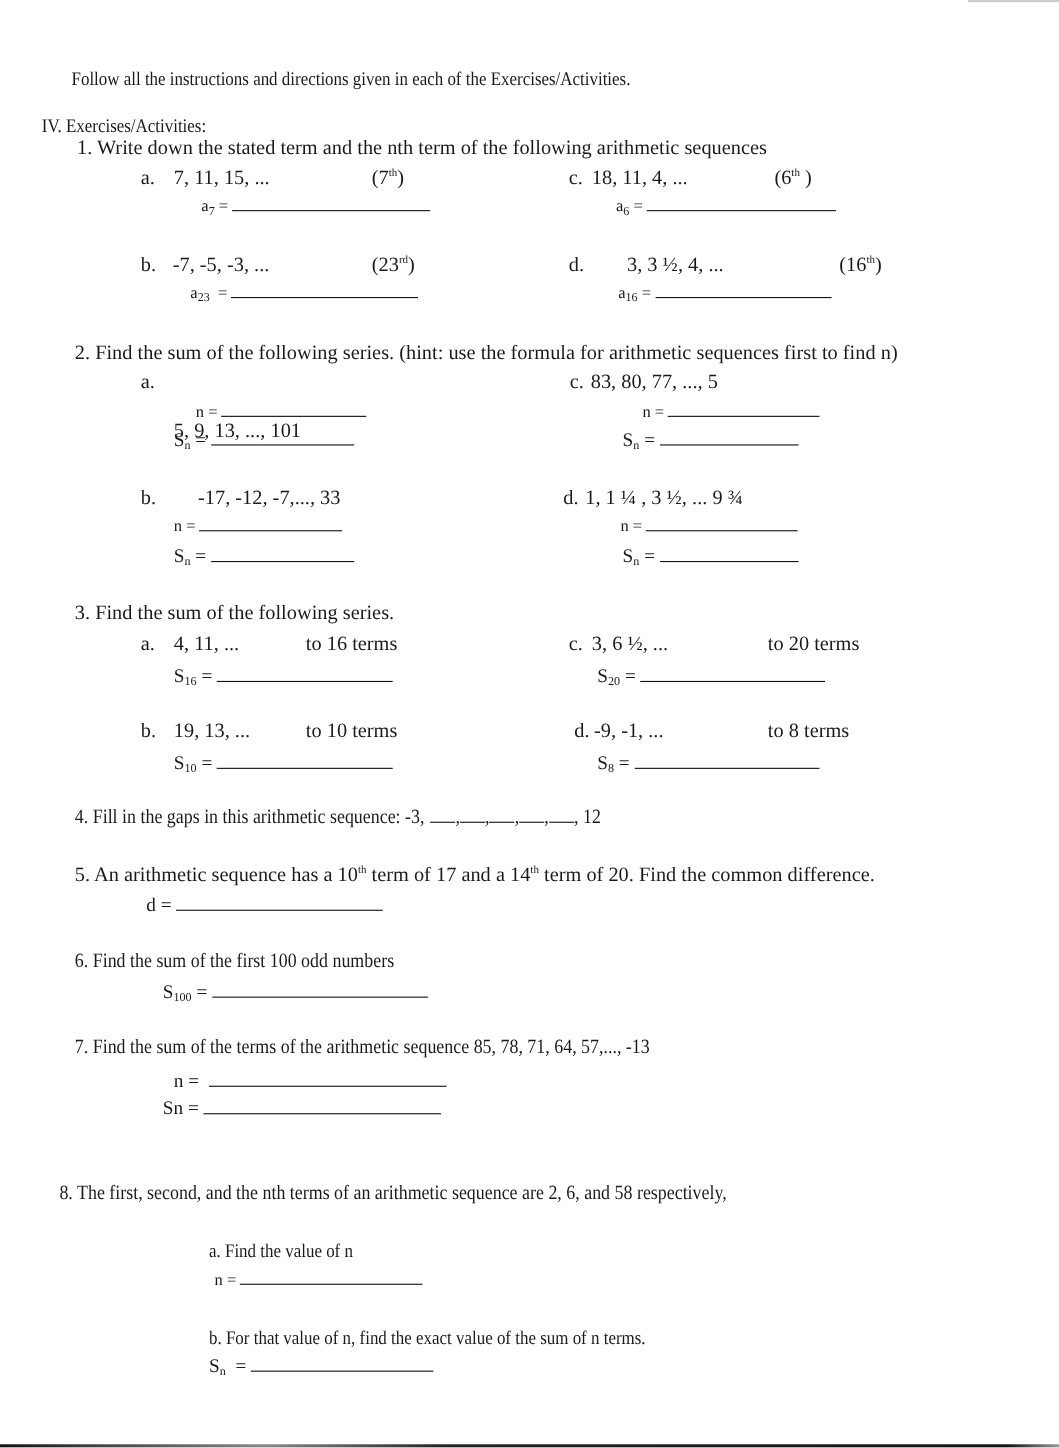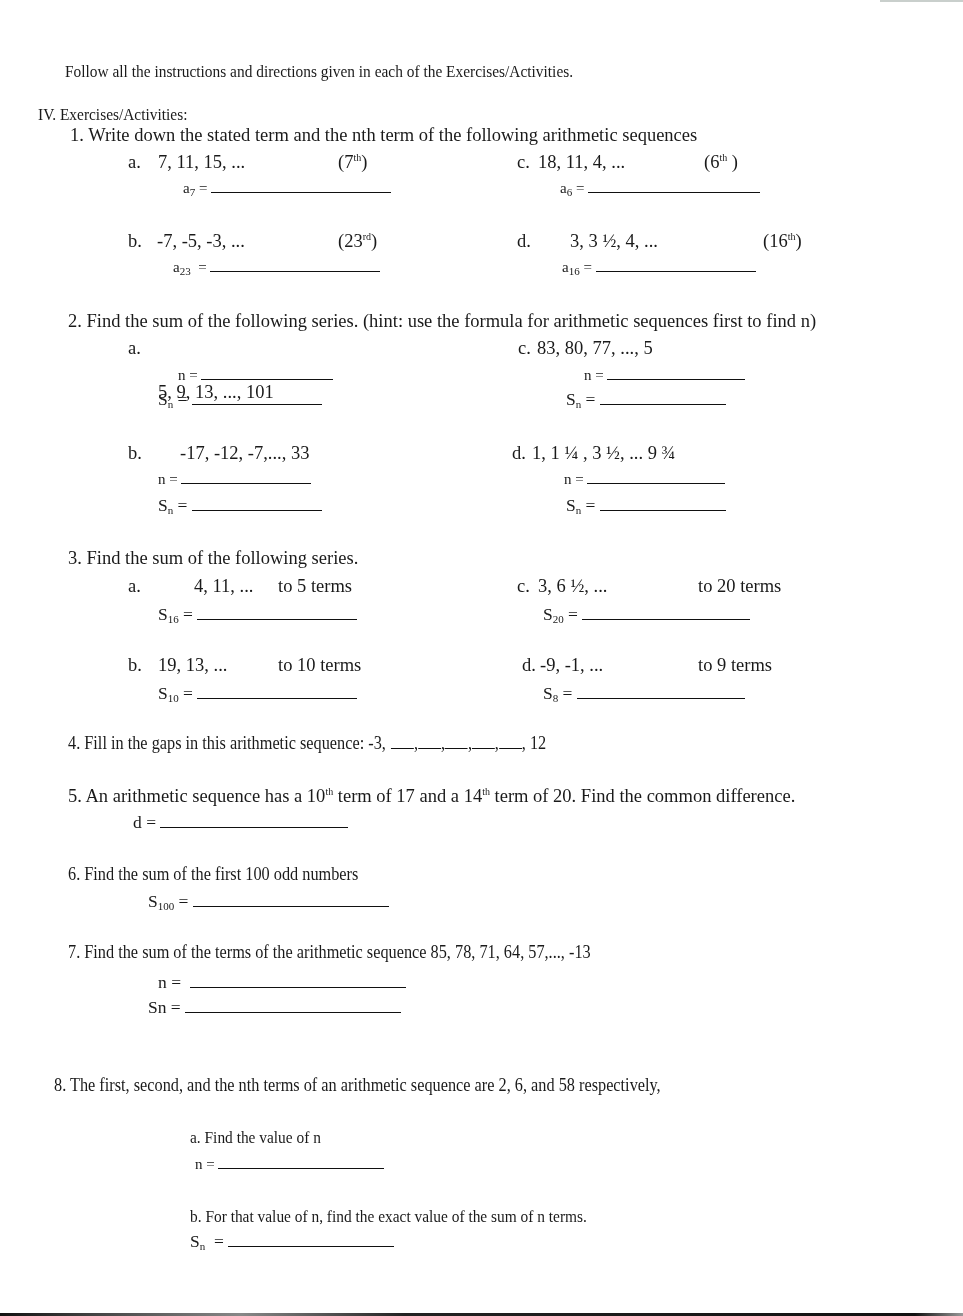--- a/index.html
+++ b/index.html
@@ -73,37 +73,37 @@
 <div class="abs t17" style="left:566px; top:389px;"><span>S</span><sub>n</sub> <span>=</span> <span class="blank" style="width:126px;"></span></div>
 
 <div class="abs t18" style="left:512px; top:443px;">d.</div>
 <div class="abs t18" style="left:532px; top:443px;">1, 1 ¼ , 3 ½, ... 9 ¾</div>
 <div class="abs eq" style="left:564px; top:471px;"><span>n =</span> <span class="blank" style="width:138px;"></span></div>
 <div class="abs t17" style="left:566px; top:495px;"><span>S</span><sub>n</sub> <span>=</span> <span class="blank" style="width:126px;"></span></div>
 
 <div class="abs t18" style="left:68px; top:548px;">3.  Find the sum of the following series.</div>
 
 <div class="abs t18" style="left:128px; top:576px;">a.</div>
-<div class="abs t18" style="left:158px; top:576px;margin-left:36px;">4, 11, ...</div>
-<div class="abs t18" style="left:278px; top:576px;">to 5 terms</div>
+<div class="abs t18" style="left:158px; top:576px;">4, 11, ...</div>
+<div class="abs t18" style="left:278px; top:576px;">to 16 terms</div>
 <div class="abs t17" style="left:158px; top:604px;"><span>S</span><sub>16</sub> <span>=</span> <span class="blank" style="width:160px;"></span></div>
 
 <div class="abs t18" style="left:128px; top:655px;">b.</div>
 <div class="abs t18" style="left:158px; top:655px;">19, 13, ...</div>
 <div class="abs t18" style="left:278px; top:655px;">to 10 terms</div>
 <div class="abs t17" style="left:158px; top:683px;"><span>S</span><sub>10</sub> <span>=</span> <span class="blank" style="width:160px;"></span></div>
 
 <div class="abs t18" style="left:517px; top:576px;">c.</div>
 <div class="abs t18" style="left:538px; top:576px;">3, 6 ½, ...</div>
 <div class="abs t18" style="left:698px; top:576px;">to 20 terms</div>
 <div class="abs t17" style="left:543px; top:604px;"><span>S</span><sub>20</sub> <span>=</span> <span class="blank" style="width:168px;"></span></div>
 
 <div class="abs t18" style="left:522px; top:655px;">d.</div>
 <div class="abs t18" style="left:540px; top:655px;">-9, -1, ...</div>
-<div class="abs t18" style="left:698px; top:655px;">to 9 terms</div>
+<div class="abs t18" style="left:698px; top:655px;">to 8 terms</div>
 <div class="abs t17" style="left:543px; top:683px;"><span>S</span><sub>8</sub> <span>=</span> <span class="blank" style="width:168px;"></span></div>
 
 <div class="abs t18" style="left:68px; top:733px;">
   <span class="narrow"><span>4.  Fill in the gaps in this arithmetic sequence: -3,</span><span id="q4-gaps"><span class="gap" style="margin-left: 6px;"></span><span>,</span><span class="gap" style="margin-left: 0px;"></span><span>,</span><span class="gap" style="margin-left: 0px;"></span><span>,</span><span class="gap" style="margin-left: 0px;"></span><span>,</span><span class="gap" style="margin-left: 0px;"></span></span><span>, 12</span></span>
 </div>
 
 <div class="abs t18" style="left:68px; top:786px;">
   <span>5.  An arithmetic sequence has a 10</span><sup>th</sup><span> term of 17 and a 14</span><sup>th</sup><span> term of 20. Find the common difference.</span>
 </div>
 <div class="abs t17" style="left:133px; top:812px;"><span>d =</span> <span class="blank" style="width:188px;"></span></div>

